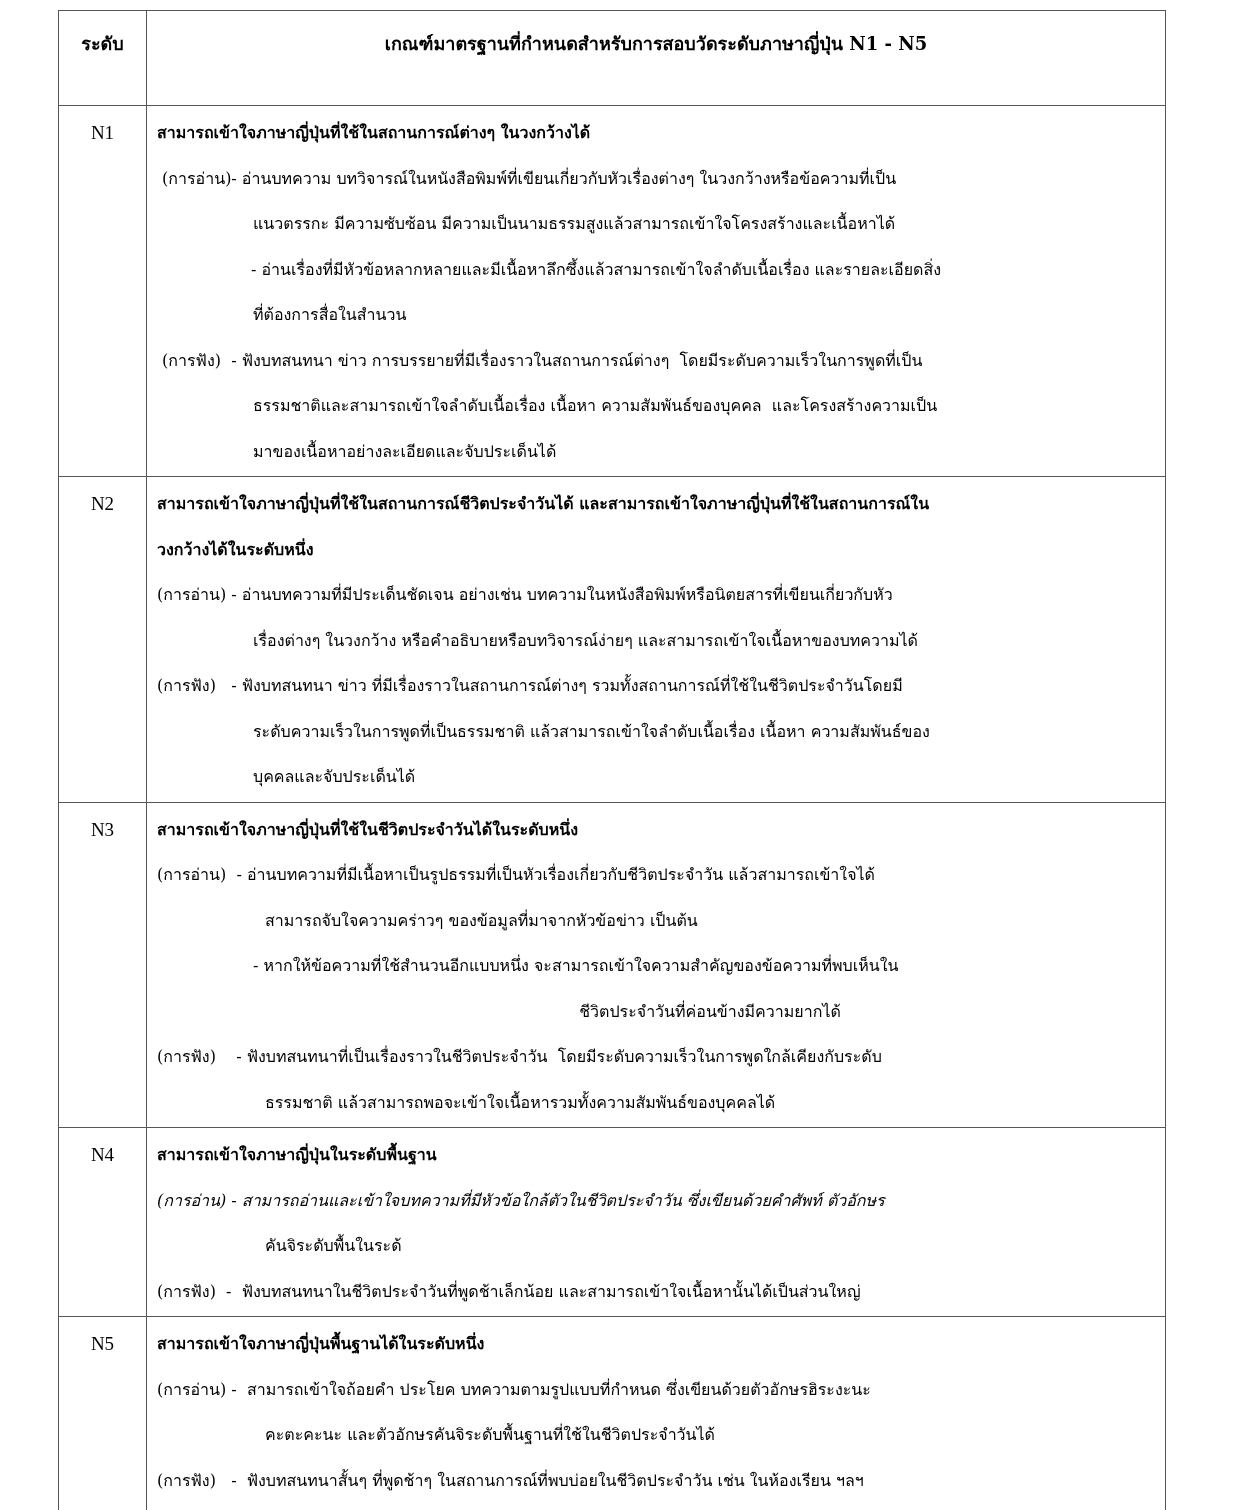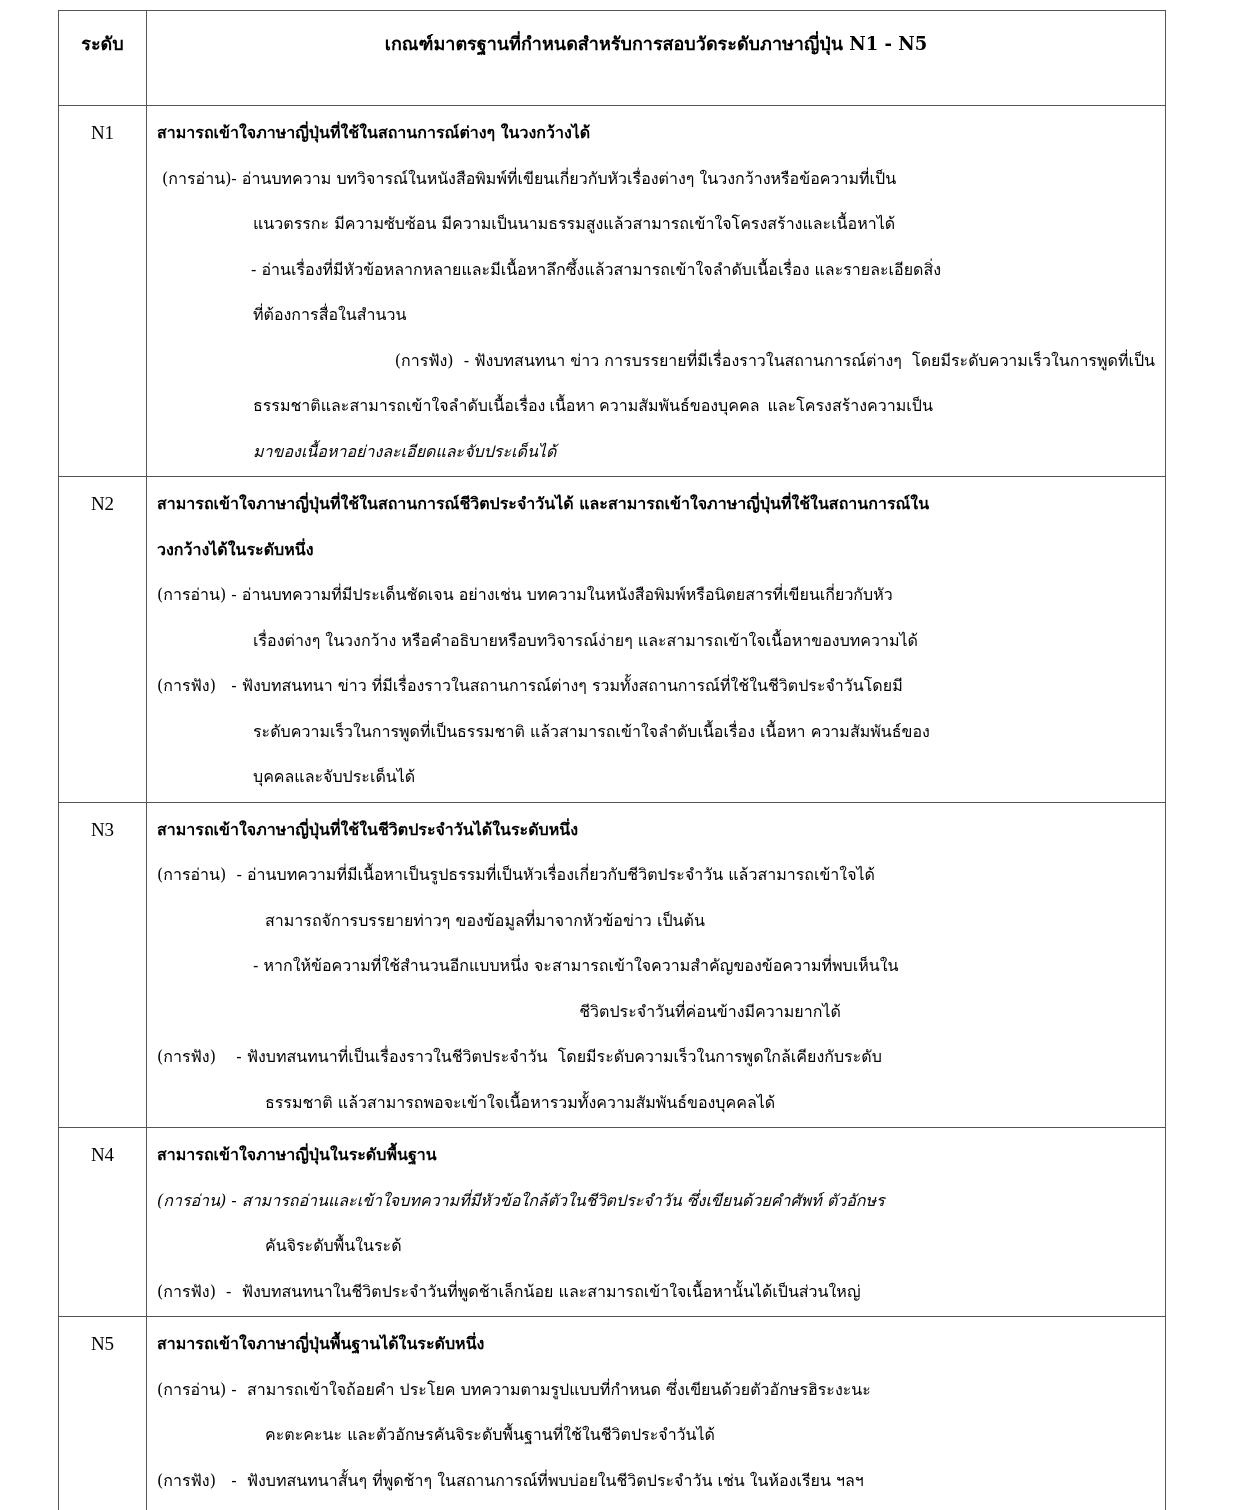--- a/index.html
+++ b/index.html
@@ -34,43 +34,43 @@
   </thead>
   <tbody id="rows">
       <tr style="height: 362px;">
     <td class="lvl">N1</td>
     <td class="cell">
           <div class="line summary">สามารถเข้าใจภาษาญี่ปุ่นที่ใช้ในสถานการณ์ต่างๆ ในวงกว้างได้</div>
           <div class="line" style="padding-left: 0px; white-space: pre;"> (การอ่าน)- อ่านบทความ บทวิจารณ์ในหนังสือพิมพ์ที่เขียนเกี่ยวกับหัวเรื่องต่างๆ ในวงกว้างหรือข้อความที่เป็น</div>
           <div class="line" style="padding-left: 96px; white-space: pre;">แนวตรรกะ มีความซับซ้อน มีความเป็นนามธรรมสูงแล้วสามารถเข้าใจโครงสร้างและเนื้อหาได้</div>
           <div class="line" style="padding-left: 94px; white-space: pre;">- อ่านเรื่องที่มีหัวข้อหลากหลายและมีเนื้อหาลึกซึ้งแล้วสามารถเข้าใจลำดับเนื้อเรื่อง และรายละเอียดสิ่ง</div>
           <div class="line" style="padding-left: 96px; white-space: pre;">ที่ต้องการสื่อในสำนวน</div>
-          <div class="line" style="padding-left: 0px; white-space: pre; text-align: right;"> (การฟัง)  - ฟังบทสนทนา ข่าว การบรรยายที่มีเรื่องราวในสถานการณ์ต่างๆ  โดยมีระดับความเร็วในการพูดที่เป็น</div>
-          <div class="line" style="padding-left: 96px; white-space: pre; font-family: Liberation Serif, serif;">ธรรมชาติและสามารถเข้าใจลำดับเนื้อเรื่อง เนื้อหา ความสัมพันธ์ของบุคคล  และโครงสร้างความเป็น</div>
-          <div class="line" style="padding-left: 96px; white-space: pre; font-style: italic;">มาของเนื้อหาอย่างละเอียดและจับประเด็นได้</div>
+          <div class="line" style="padding-left: 0px; white-space: pre;"> (การฟัง)  - ฟังบทสนทนา ข่าว การบรรยายที่มีเรื่องราวในสถานการณ์ต่างๆ  โดยมีระดับความเร็วในการพูดที่เป็น</div>
+          <div class="line" style="padding-left: 96px; white-space: pre;">ธรรมชาติและสามารถเข้าใจลำดับเนื้อเรื่อง เนื้อหา ความสัมพันธ์ของบุคคล  และโครงสร้างความเป็น</div>
+          <div class="line" style="padding-left: 96px; white-space: pre;">มาของเนื้อหาอย่างละเอียดและจับประเด็นได้</div>
         </td>
   </tr>
       <tr style="height: 318px; margin-top: 21px;">
     <td class="lvl">N2</td>
     <td class="cell">
           <div class="line summary">สามารถเข้าใจภาษาญี่ปุ่นที่ใช้ในสถานการณ์ชีวิตประจำวันได้   และสามารถเข้าใจภาษาญี่ปุ่นที่ใช้ในสถานการณ์ใน</div>
           <div class="line summary">วงกว้างได้ในระดับหนึ่ง</div>
           <div class="line" style="padding-left: 0px; white-space: pre;">(การอ่าน) - อ่านบทความที่มีประเด็นชัดเจน อย่างเช่น บทความในหนังสือพิมพ์หรือนิตยสารที่เขียนเกี่ยวกับหัว</div>
           <div class="line" style="padding-left: 96px; white-space: pre;">เรื่องต่างๆ ในวงกว้าง หรือคำอธิบายหรือบทวิจารณ์ง่ายๆ และสามารถเข้าใจเนื้อหาของบทความได้</div>
           <div class="line" style="padding-left: 0px; white-space: pre;">(การฟัง)   - ฟังบทสนทนา ข่าว ที่มีเรื่องราวในสถานการณ์ต่างๆ รวมทั้งสถานการณ์ที่ใช้ในชีวิตประจำวันโดยมี</div>
           <div class="line" style="padding-left: 96px; white-space: pre;">ระดับความเร็วในการพูดที่เป็นธรรมชาติ แล้วสามารถเข้าใจลำดับเนื้อเรื่อง เนื้อหา ความสัมพันธ์ของ</div>
           <div class="line" style="padding-left: 96px; white-space: pre;">บุคคลและจับประเด็นได้</div>
         </td>
   </tr>
       <tr style="height: 318px;">
     <td class="lvl">N3</td>
     <td class="cell">
           <div class="line summary">สามารถเข้าใจภาษาญี่ปุ่นที่ใช้ในชีวิตประจำวันได้ในระดับหนึ่ง</div>
           <div class="line" style="padding-left: 0px; white-space: pre;">(การอ่าน)  - อ่านบทความที่มีเนื้อหาเป็นรูปธรรมที่เป็นหัวเรื่องเกี่ยวกับชีวิตประจำวัน แล้วสามารถเข้าใจได้</div>
-          <div class="line" style="padding-left: 108px; white-space: pre;">สามารถจัการบรรยายท่าวๆ ของข้อมูลที่มาจากหัวข้อข่าว เป็นต้น</div>
+          <div class="line" style="padding-left: 108px; white-space: pre;">สามารถจับใจความคร่าวๆ ของข้อมูลที่มาจากหัวข้อข่าว เป็นต้น</div>
           <div class="line" style="padding-left: 96px; white-space: pre;">- หากให้ข้อความที่ใช้สำนวนอีกแบบหนึ่ง จะสามารถเข้าใจความสำคัญของข้อความที่พบเห็นใน</div>
           <div class="line" style="padding-left: 108px; white-space: pre; text-align: center;">ชีวิตประจำวันที่ค่อนข้างมีความยากได้</div>
           <div class="line" style="padding-left: 0px; white-space: pre;">(การฟัง)    - ฟังบทสนทนาที่เป็นเรื่องราวในชีวิตประจำวัน  โดยมีระดับความเร็วในการพูดใกล้เคียงกับระดับ</div>
           <div class="line" style="padding-left: 108px; white-space: pre;">ธรรมชาติ แล้วสามารถพอจะเข้าใจเนื้อหารวมทั้งความสัมพันธ์ของบุคคลได้</div>
         </td>
   </tr>
       <tr style="height: 184px;">
     <td class="lvl">N4</td>
     <td class="cell">
           <div class="line summary">สามารถเข้าใจภาษาญี่ปุ่นในระดับพื้นฐาน</div>

